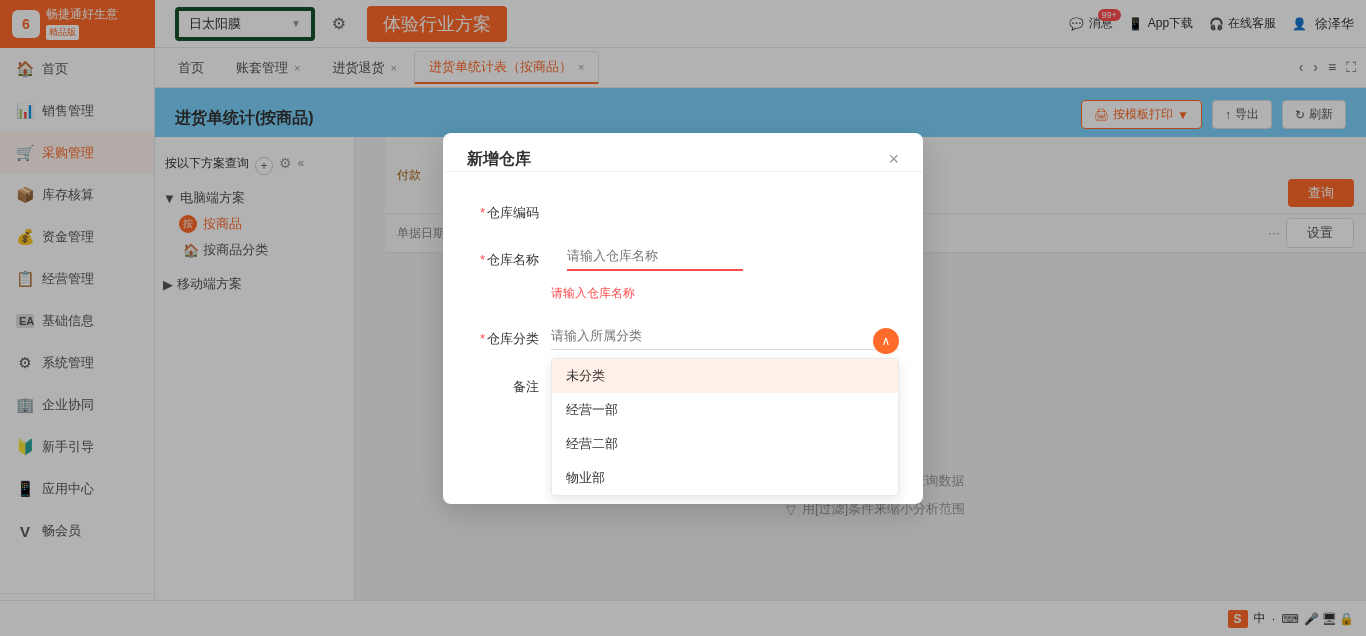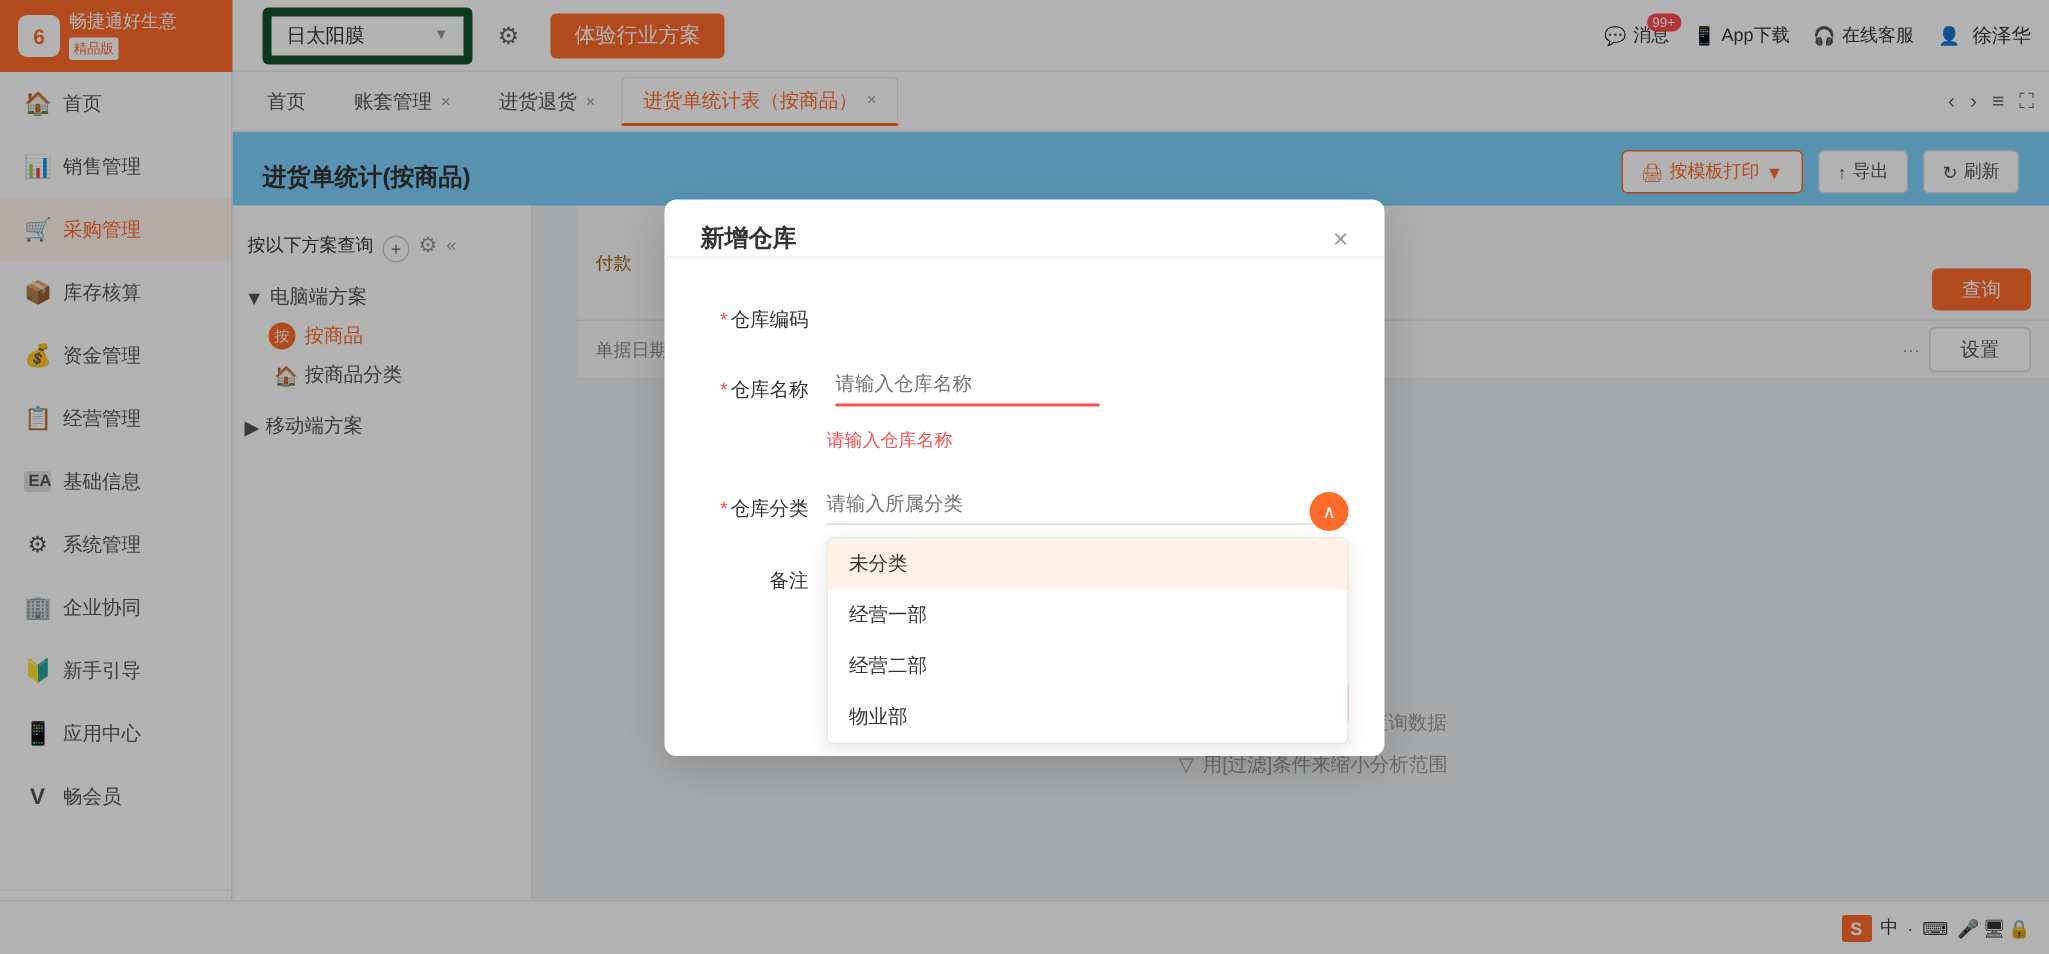--- a/index.html
+++ b/index.html
@@ -30,38 +30,38 @@
       background: #fff;
       border-radius: 6px;
       display: flex; align-items: center; justify-content: center;
       color: #ff6b2b; font-weight: bold; font-size: 14px; margin-right: 6px;
     }
     .logo-text { color: #fff; font-size: 12px; line-height: 1.3; }
     .logo-badge { background: #fff; color: #ff6b2b; font-size: 9px; padding: 1px 3px; border-radius: 2px; margin-top: 2px; display: inline-block; }
     .store-selector {
       display: flex; align-items: center;
       margin-left: 20px;
-      border: 6px solid #14532d; border-radius: 4px;
+      border: 4px solid #14532d; border-radius: 4px;
       padding: 4px 10px; cursor: pointer;
       min-width: 140px;
       background: #fff;
     }
     .store-name { color: #333; font-size: 13px; flex: 1; }
     .store-arrow { color: #999; margin-left: 6px; font-size: 10px; }
     .gear-btn {
       width: 32px; height: 32px;
       display: flex; align-items: center; justify-content: center;
       margin-left: 8px; cursor: pointer; color: #666;
       font-size: 16px;
     }
     .trial-btn {
       background: #ff6b2b; color: #fff;
       border: none; border-radius: 4px;
       padding: 6px 16px; cursor: pointer;
-      font-size: 14px; margin-left: 12px;
+      font-size: 18px; margin-left: 12px;
     }
     .header-right {
       display: flex; align-items: center;
       margin-left: auto; gap: 16px;
     }
     .header-icon-item {
       display: flex; align-items: center; gap: 4px;
       cursor: pointer; color: #333; font-size: 12px;
       position: relative;
     }
@@ -502,21 +502,21 @@
       <span class="modal-title">新增仓库</span>
       <span class="modal-close">×</span>
     </div>
     <div class="modal-body">
 
       <div class="form-row">
         <label class="form-label required">仓库编码</label>
       </div>
 
       <div class="form-row" style="flex-direction:column;">
-        <div style="display:flex;align-items:center;gap:18px;">
+        <div style="display:flex;align-items:center;gap:28px;">
           <label class="form-label required">仓库名称</label>
           <input class="form-input error" type="text" style="flex: 1 1 0%; border-top: none; border-right: none; border-left: none; border-image: initial; border-bottom: 2px solid rgb(255, 77, 79); outline: none; font-size: 13px; padding: 6px 0px; color: rgb(153, 153, 153);" placeholder="请输入仓库名称">
         </div>
         <div style="margin-left:84px;color:#ff4d4f;font-size:12px;margin-top:2px;">请输入仓库名称</div>
       </div>
 
       <div class="form-row">
         <label class="form-label required">仓库分类</label>
         <div class="form-select-wrap">
           <input class="form-select-input" type="text" placeholder="请输入所属分类" style="width: 100%; border-top: none; border-right: none; border-left: none; border-image: initial; border-bottom: 1px solid rgb(217, 217, 217); padding: 6px 30px 6px 0px; font-size: 13px; outline: none; color: rgb(153, 153, 153); background: transparent;">

